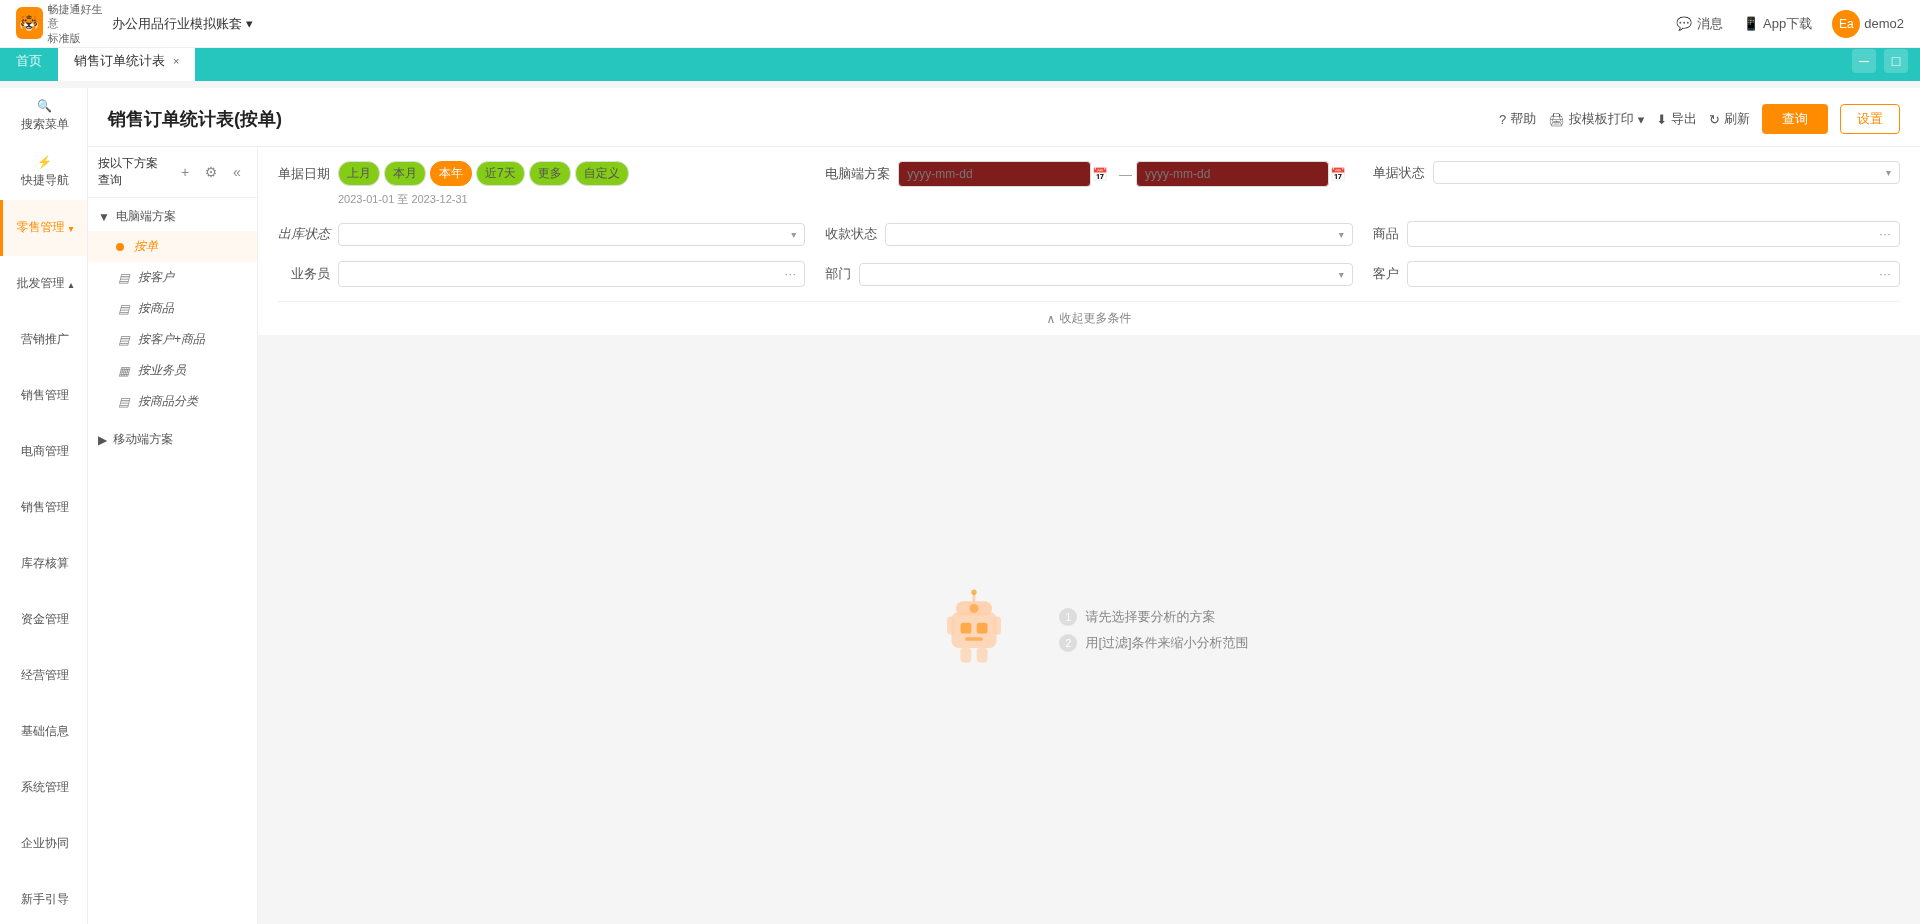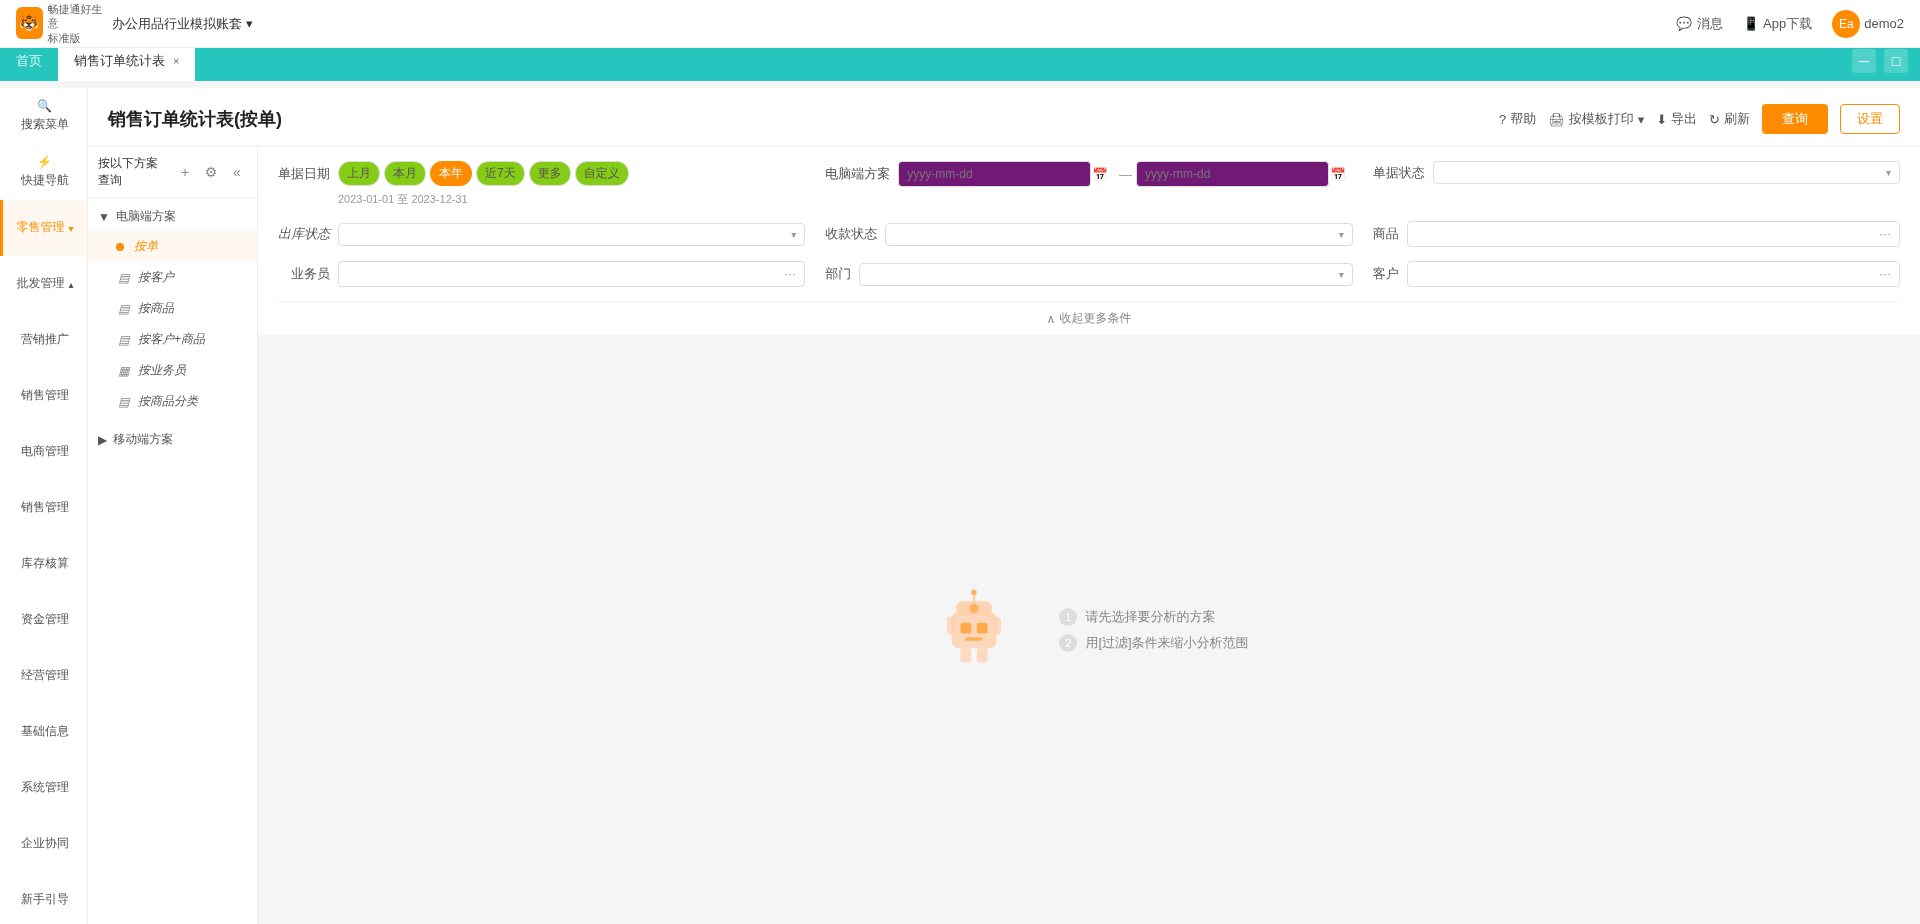--- a/index.html
+++ b/index.html
@@ -283,21 +283,21 @@
       flex-shrink: 0;
     }
     .date-input {
       flex: 1;
       border: 1px solid #ddd;
       border-radius: 4px;
       padding: 5px 28px 5px 8px;
       font-size: 12px;
       color: #999;
       position: relative;
-      background: #701a75;
+      background: #7f1d1d;
       outline: none;
       min-width: 100px;
     }
     .date-btn {
       padding: 3px 8px;
       border: 1px solid #ddd;
       border-radius: 12px;
       cursor: pointer;
       color: #555;
       background: #84cc16;

